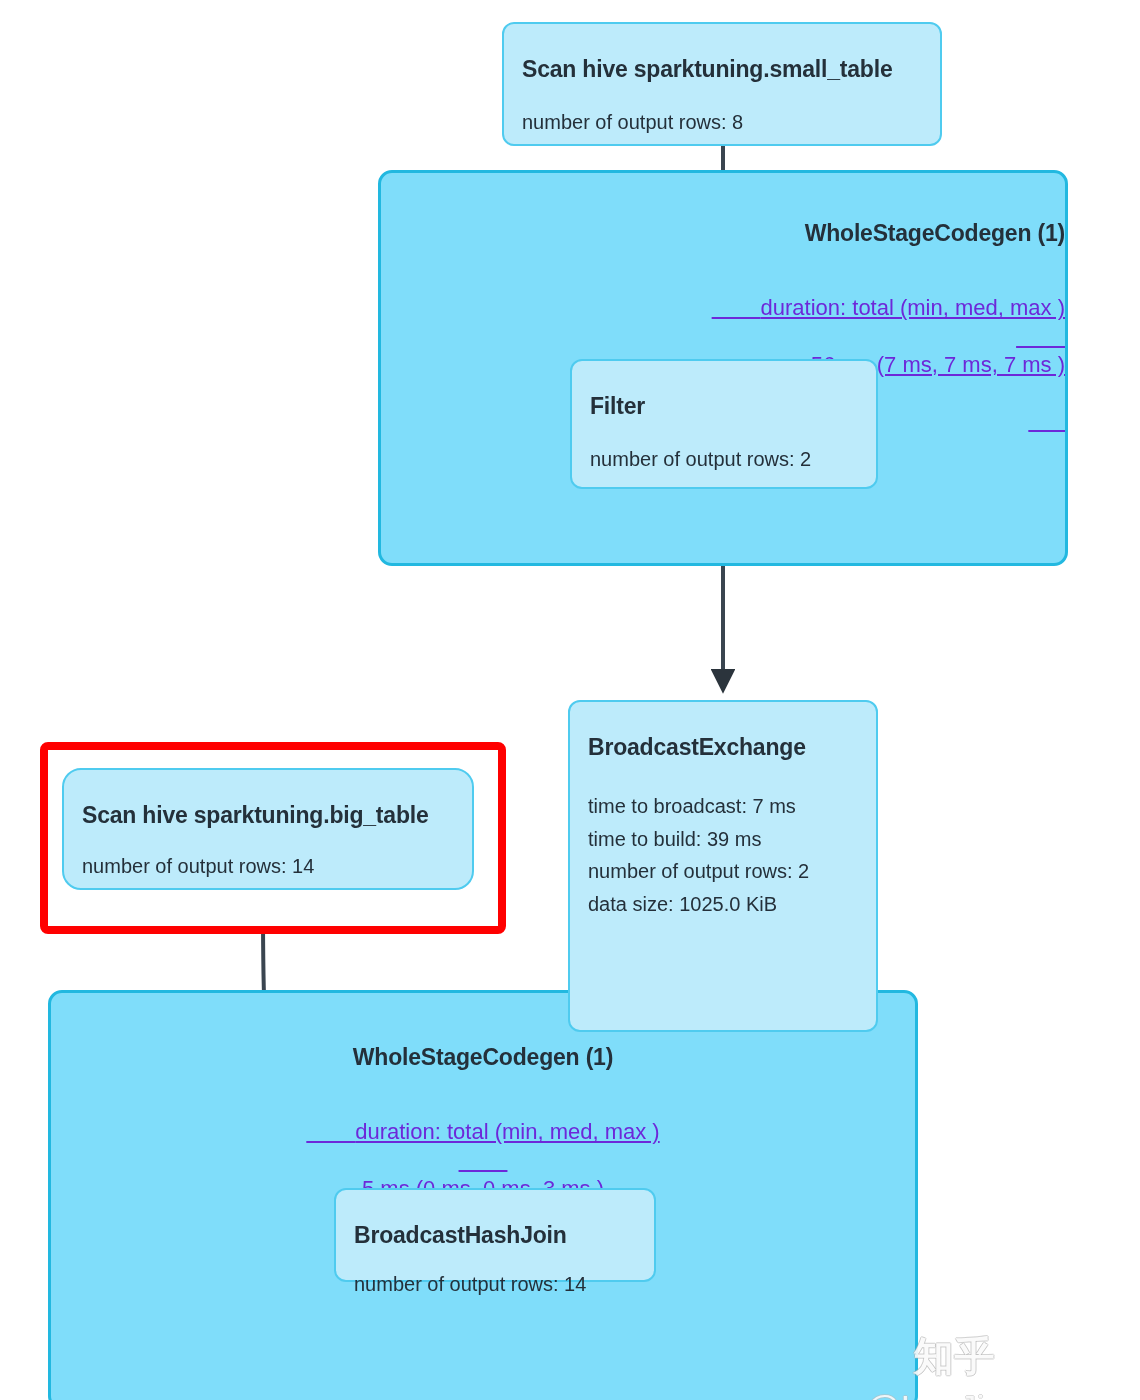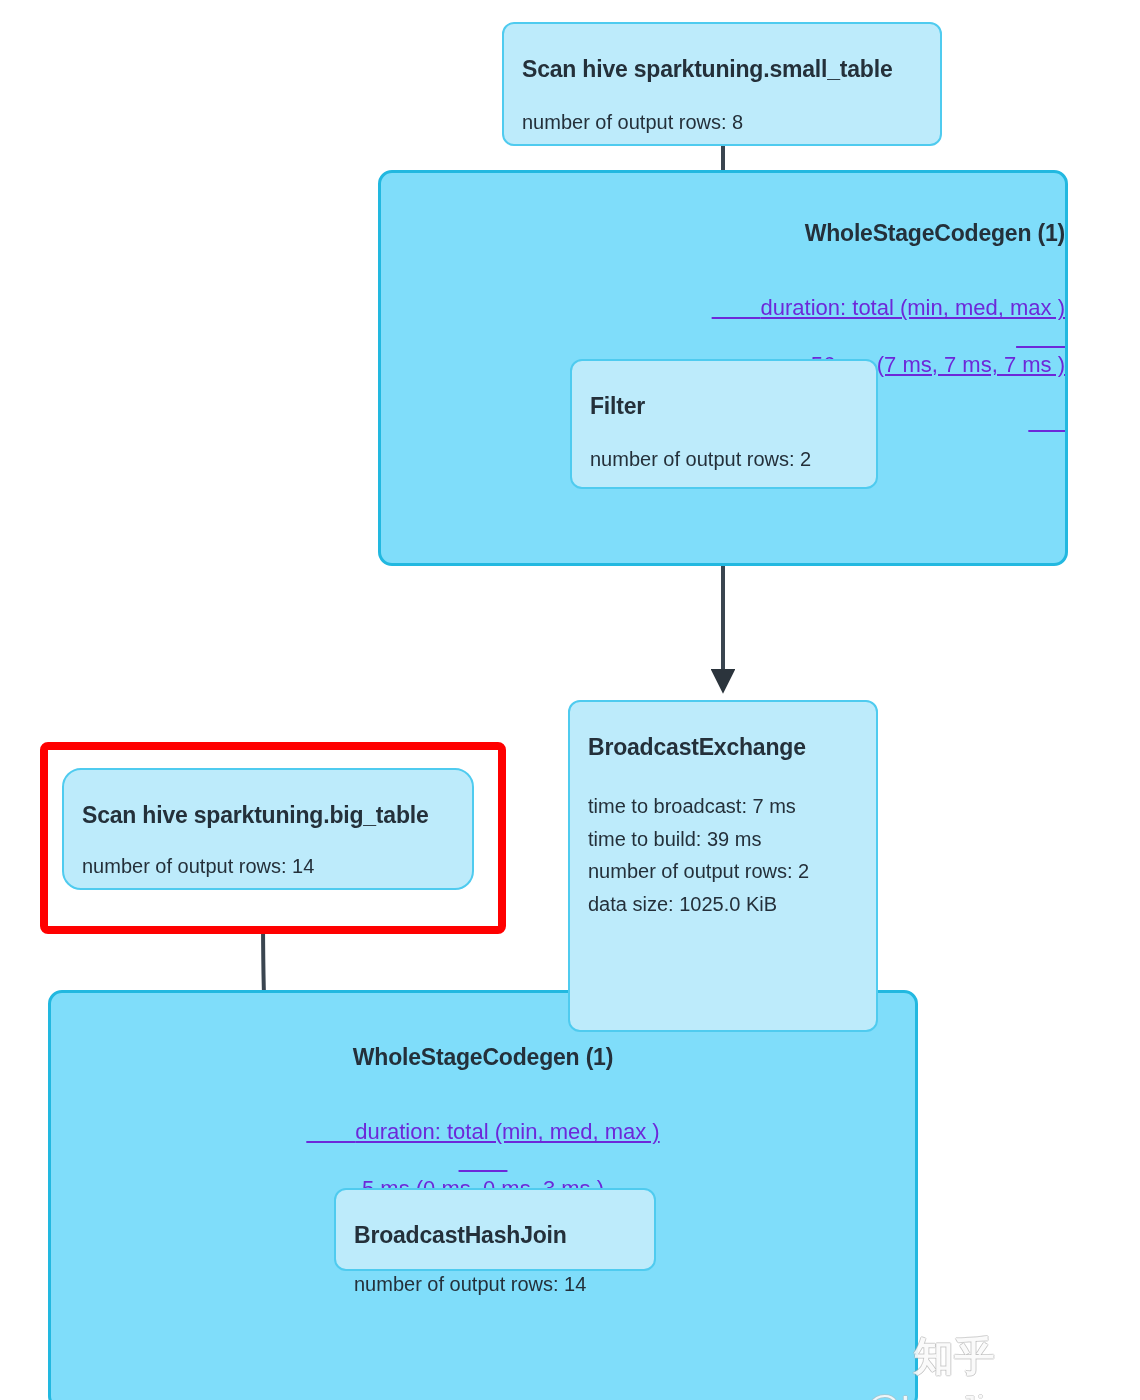--- a/index.html
+++ b/index.html
@@ -209,21 +209,21 @@
     </div>
   </div>
 
   <div class="node compact" style="left:62px; top:768px; width:412px; height:122px;border-radius:19px;">
     <div class="node-title">Scan hive sparktuning.big_table</div>
     <div class="node-metrics" style="margin-top:22px;">
       <div class="mrow">number of output rows: 14</div>
     </div>
   </div>
 
-  <div class="node compact" style="left:334px; top:1188px; width:322px; height:83px;">
+  <div class="node compact" style="left:334px; top:1188px; width:322px; height:94px;">
     <div class="node-title">BroadcastHashJoin</div>
     <div class="node-metrics" style="margin-top:20px;">
       <div class="mrow">number of output rows: 14</div>
     </div>
   </div>
 
   <div class="watermark" style="left:866px; top:1336px;">
     <span class="wm-logo">知乎</span>
     <span class="wm-user">@LeoJiang</span>
   </div>

